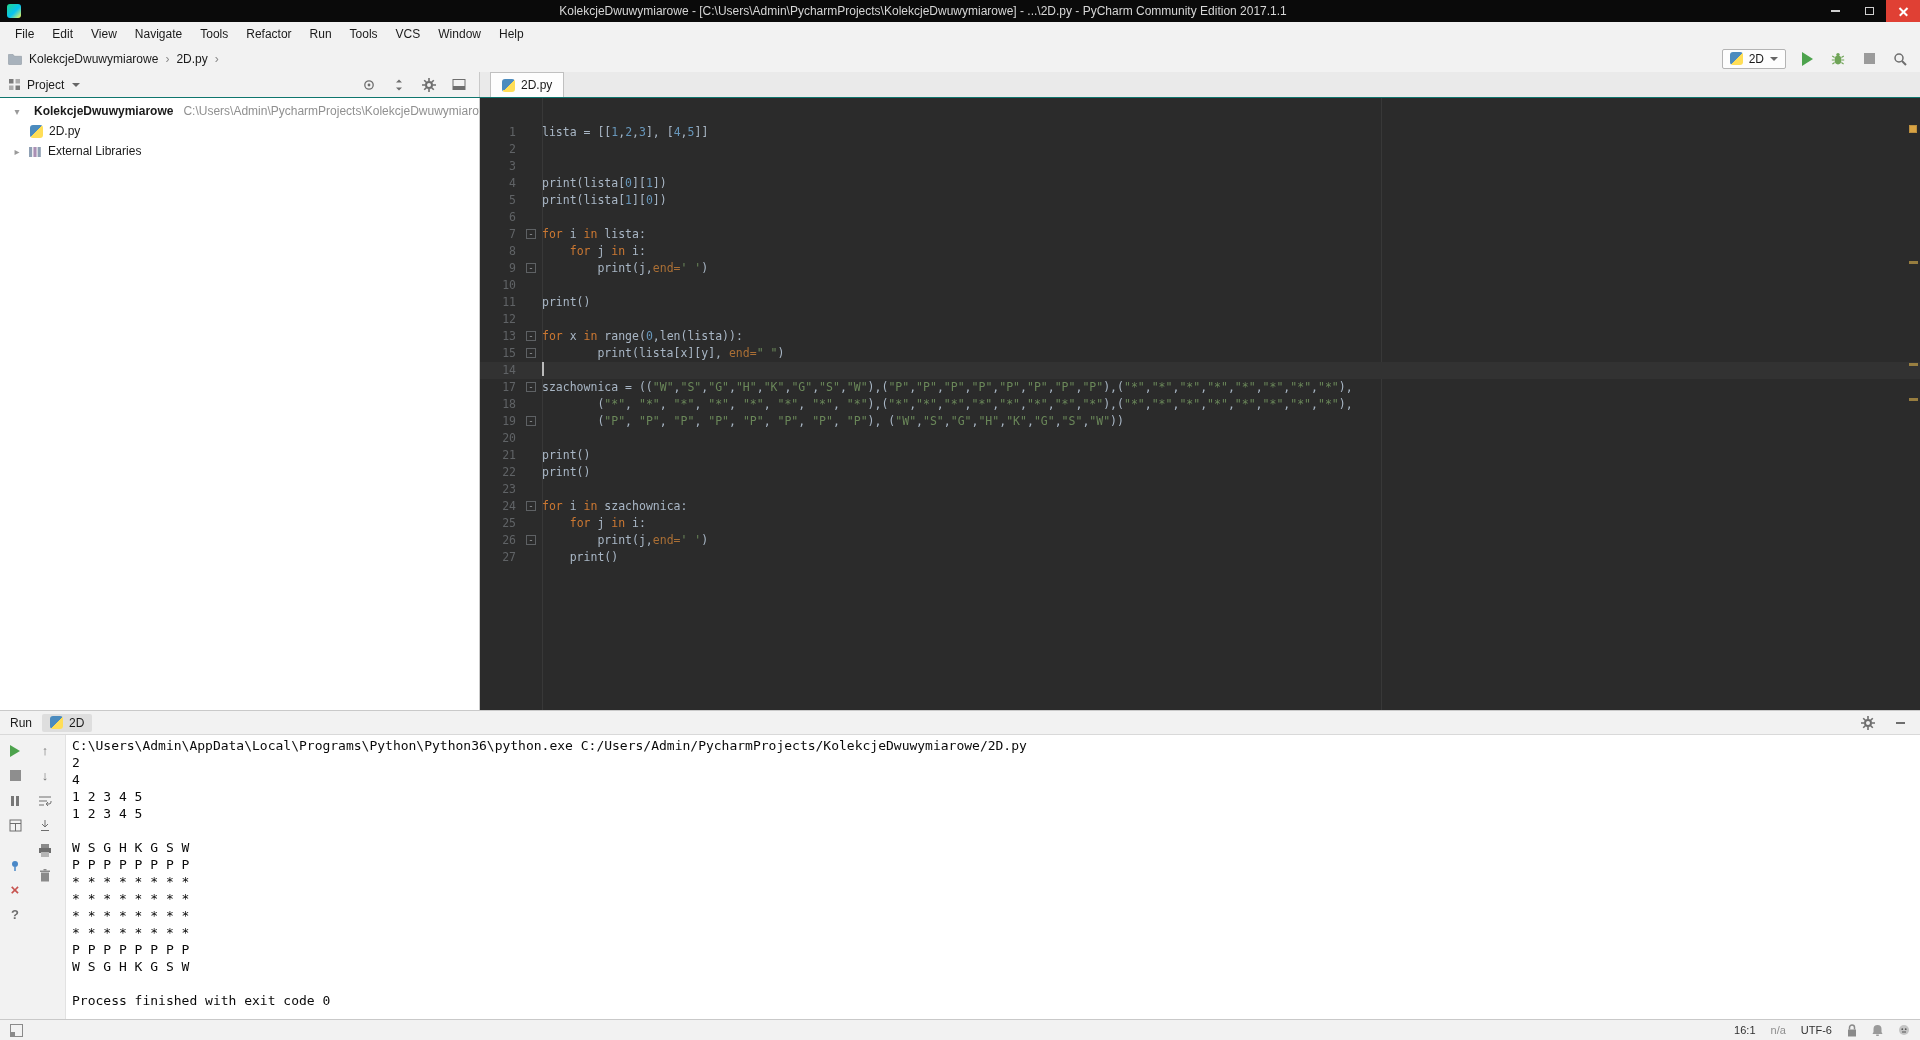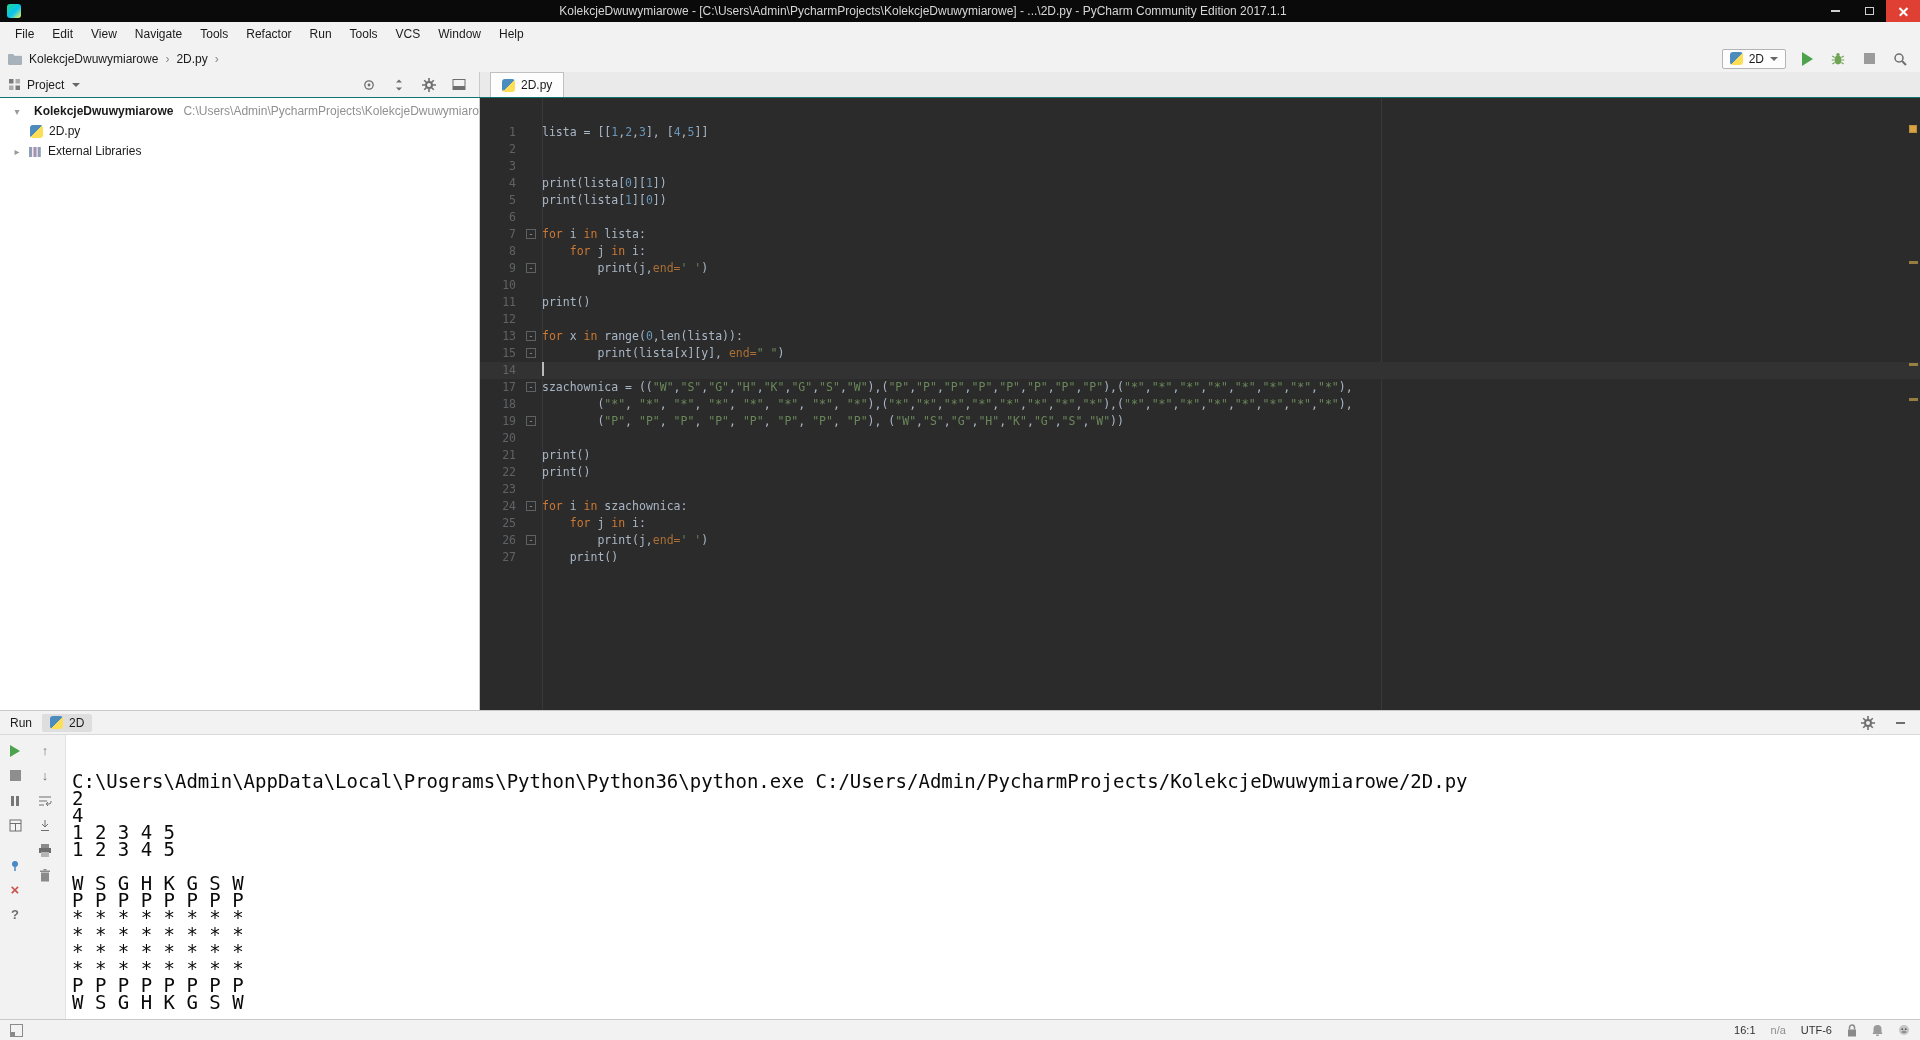--- a/index.html
+++ b/index.html
@@ -83,21 +83,21 @@
   .hide-bar { width:9px; height:2px; background:#6E6E6E; }
   .run-body { flex:1; display:flex; min-height:0; }
   .run-toolbar { width:66px; flex:none; display:flex; background:#F2F2F2; border-right:1px solid #E2E2E2; }
   .rt-col { width:30px; display:flex; flex-direction:column; align-items:center; padding-top:5px; }
   .rt-btn { width:22px; height:21px; display:flex; align-items:center; justify-content:center; margin-bottom:4px; flex:none; }
   .rt-btn.gap { margin-top:14px; }
   .glyph-red-x { color:#C75450; font-weight:bold; font-size:15px; line-height:14px; }
   .glyph-help { color:#6E6E6E; font-weight:bold; font-size:13px; }
   .glyph-arrow { color:#6E6E6E; font-weight:bold; font-size:13px; }
   .console { flex:1; background:#FFFFFF; color:#0A0A0A; font-family:"DejaVu Sans Mono",monospace;
-    font-size:19px; line-height:17px; white-space:pre; padding:2px 0 0 6px; overflow:hidden;margin-top:36px; }
+    font-size:13px; line-height:17px; white-space:pre; padding:2px 0 0 6px; overflow:hidden; }
   .console-line { min-height:17px; }
 
   
   .statusbar { height:21px; flex:none; background:#F2F2F2; border-top:1px solid #C9C9C9; display:flex; align-items:center; padding:0 10px 0 6px; font-size:11px; color:#303030; }
   .sb-right { margin-left:auto; display:flex; align-items:center; gap:15px; }
   .sb-muted { color:#8F8F8F;text-align:center; }
   svg { display:block; }
 </style>
 </head>
 <body>

